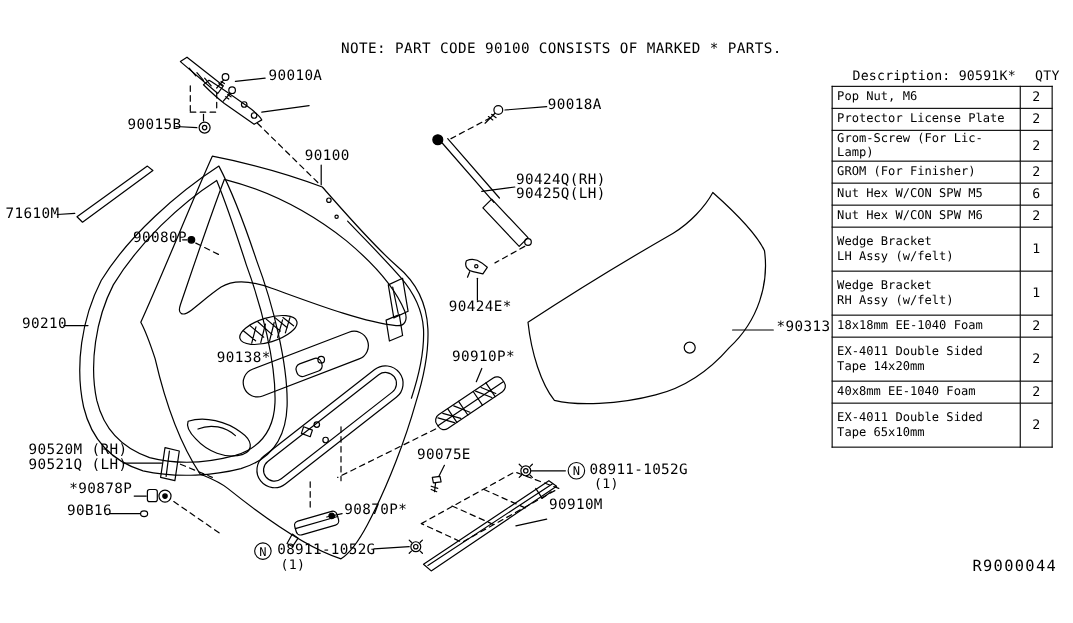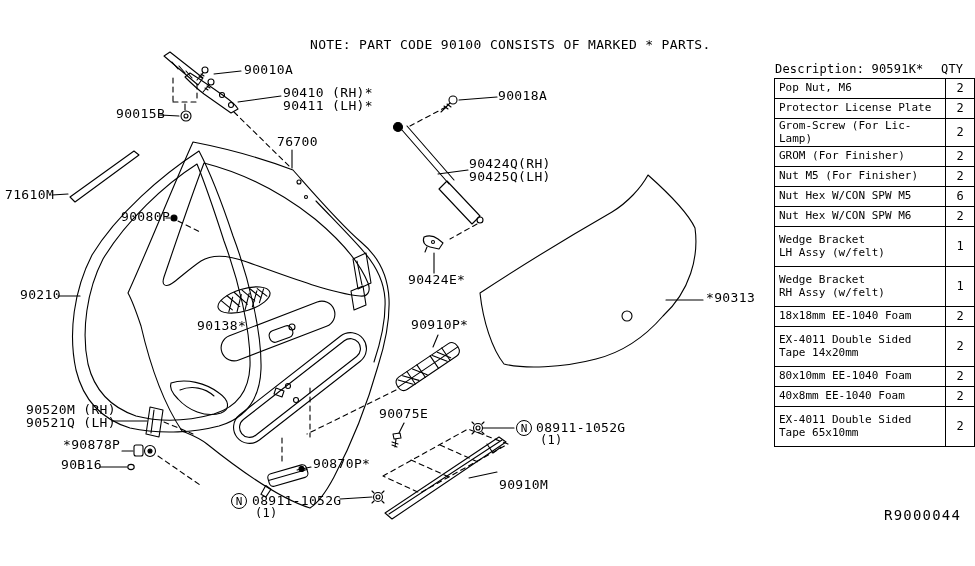--- a/index.html
+++ b/index.html
@@ -16,21 +16,21 @@
   .note{font-size:13px;letter-spacing:.35px;}
   .refcode{position:absolute;font-size:14px;letter-spacing:1.2px;}
   .ncircle{
     position:absolute;width:16px;height:16px;border:1.4px solid #000;border-radius:50%;
     font-size:11px;line-height:15px;text-align:center;box-sizing:border-box;
   }
   .ncode{position:absolute;font-size:13px;line-height:17px;letter-spacing:.3px;white-space:pre;}
   .ncount{position:absolute;font-size:12px;line-height:12px;letter-spacing:.3px;white-space:pre;}
   .thead{position:absolute;font-size:12px;letter-spacing:.2px;white-space:pre;}
   table.parts{
-    position:absolute;left:774px;top:78px;width:201px;
+    position:absolute;left:756px;top:78px;width:201px;
     border-collapse:collapse;table-layout:fixed;padding-left:20px;
   }
   table.parts td{
     border:1.3px solid #000;font-size:11px;line-height:12.5px;
     padding:1px 1px 1px 4px;white-space:pre-line;vertical-align:middle;
     font-family:"DejaVu Sans Mono","Liberation Mono",monospace;overflow:hidden;
   }
   table.parts td.qty{width:28px;text-align:center;font-size:12px;padding:0;}
   tr.s{height:20px;} tr.d{height:40px;}
 </style>
@@ -214,37 +214,35 @@
         <path d="M383,476 L468,429 L508,444 L420,493 Z"></path>
         <path d="M411,460 L449,477 M440,445 L478,462"></path>
       </g>
     </g>
   </svg>
 
   <div class="lbl note" style="left:310px;top:39px">NOTE: PART CODE 90100 CONSISTS OF MARKED * PARTS.</div>
 
   <div class="lbl" style="left:244px;top:64px">90010A</div>
   <div class="lbl" style="left:116px;top:108px">90015B</div>
-  <div class="lbl" style="left:283px;top:87px">90410 (RH)*
-90411 (LH)*</div>
   <div class="lbl" style="left:498px;top:90px">90018A</div>
-  <div class="lbl" style="left:277px;top:136px">76700</div>
+  <div class="lbl" style="left:277px;top:136px">90100</div>
   <div class="lbl" style="left:469px;top:158px">90424Q(RH)
 90425Q(LH)</div>
   <div class="lbl" style="left:5px;top:189px">71610M</div>
   <div class="lbl" style="left:121px;top:211px">90080P</div>
   <div class="lbl" style="left:408px;top:274px">90424E*</div>
   <div class="lbl" style="left:20px;top:289px">90210</div>
   <div class="lbl" style="left:197px;top:320px">90138*</div>
   <div class="lbl" style="left:411px;top:319px">90910P*</div>
   <div class="lbl" style="left:706px;top:292px">*90313</div>
   <div class="lbl" style="left:26px;top:404px">90520M (RH)
 90521Q (LH)</div>
   <div class="lbl" style="left:379px;top:408px">90075E</div>
-  <div class="lbl" style="left:499px;top:479px">90910M</div>
+  <div class="lbl" style="left:499px;top:454px">90910M</div>
   <div class="lbl" style="left:63px;top:439px">*90878P</div>
   <div class="lbl" style="left:61px;top:459px">90B16</div>
   <div class="lbl" style="left:313px;top:458px">90870P*</div>
 
   <span class="ncircle" style="left:516px;top:420px">N</span>
   <span class="ncode" style="left:536px;top:419px">08911-1052G</span>
   <span class="ncount" style="left:540px;top:434px">(1)</span>
 
   <span class="ncircle" style="left:231px;top:493px">N</span>
   <span class="ncode" style="left:252px;top:492px">08911-1052G</span>
@@ -262,24 +260,20 @@
       <tr class="s">
           <td>Protector License Plate</td>
           <td class="qty">2</td>
         </tr>
       <tr class="s">
           <td>Grom-Screw (For Lic-Lamp)</td>
           <td class="qty">2</td>
         </tr>
       <tr class="s">
           <td>GROM (For Finisher)</td>
-          <td class="qty">2</td>
-        </tr>
-      <tr class="s">
-          <td>Nut M5 (For Finisher)</td>
           <td class="qty">2</td>
         </tr>
       <tr class="s">
           <td>Nut Hex W/CON SPW M5</td>
           <td class="qty">6</td>
         </tr>
       <tr class="s">
           <td>Nut Hex W/CON SPW M6</td>
           <td class="qty">2</td>
         </tr>
@@ -296,24 +290,20 @@
       <tr class="s">
           <td>18x18mm EE-1040 Foam</td>
           <td class="qty">2</td>
         </tr>
       <tr class="d">
           <td>EX-4011 Double Sided
 Tape 14x20mm</td>
           <td class="qty">2</td>
         </tr>
       <tr class="s">
-          <td>80x10mm EE-1040 Foam</td>
-          <td class="qty">2</td>
-        </tr>
-      <tr class="s">
           <td>40x8mm EE-1040 Foam</td>
           <td class="qty">2</td>
         </tr>
       <tr class="d">
           <td>EX-4011 Double Sided
 Tape 65x10mm</td>
           <td class="qty">2</td>
         </tr>
     </tbody>
   </table>

